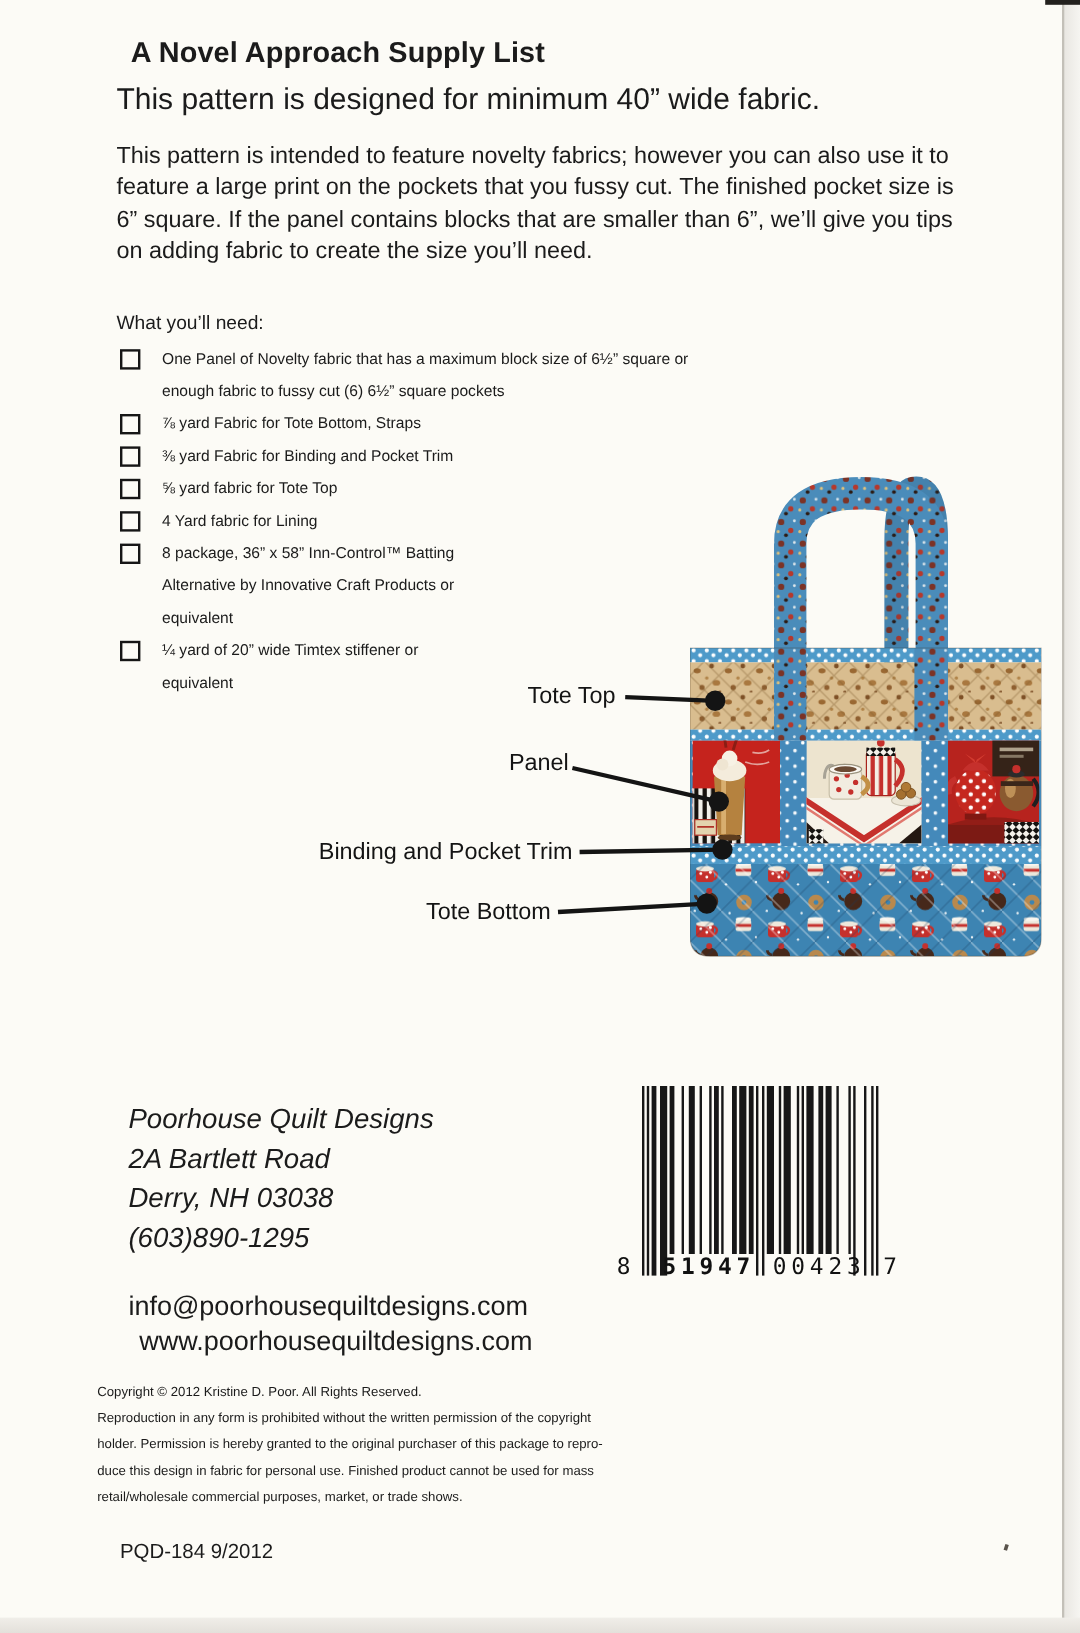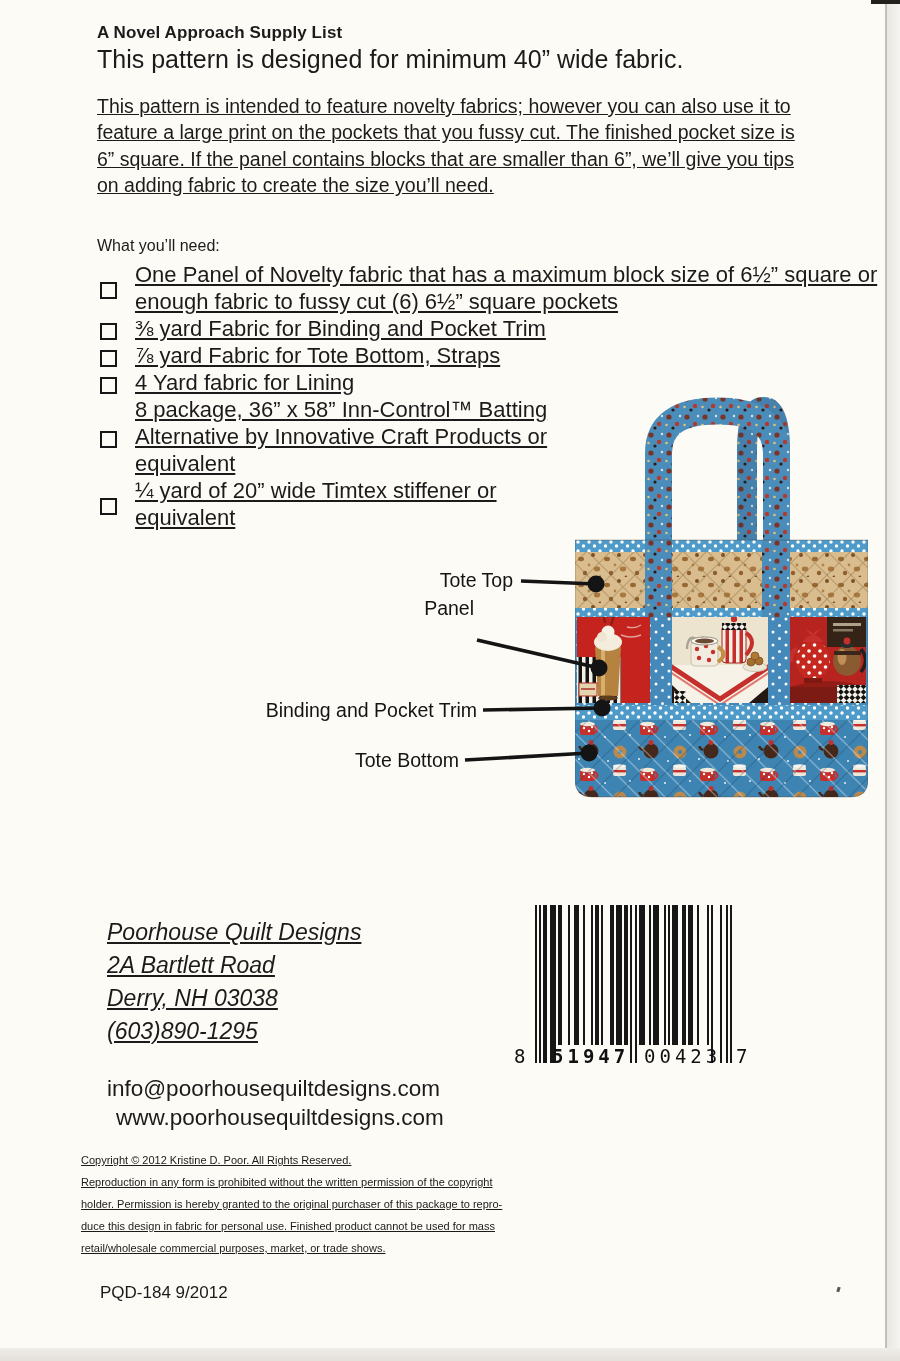--- a/index.html
+++ b/index.html
@@ -2,40 +2,40 @@
 <html><head>
 <meta charset="utf-8">
 <style>
   html,body{margin:0;padding:0;}
   body{
     width:900px;height:1361px;position:relative;overflow:hidden;
     background:#fcfbf6;
     font-family:"Liberation Sans","DejaVu Sans",sans-serif;
     color:#1b1b1b;
   }
-  .preline{white-space:pre-line;text-decoration:underline;}
+  .preline{white-space:pre-line;}
 
   
   #intro-block{position:absolute;left:97px;top:20px;width:795px;}
-  #doc-title{font-size:17px;font-weight:bold;margin:0;line-height:26px;letter-spacing:.1px;}
+  #doc-title{font-size:24px;font-weight:bold;margin:12px;line-height:26px;letter-spacing:.1px;}
   #doc-subtitle{font-size:25px;margin:0;line-height:26px;}
   #doc-description{font-size:19.5px;margin:21px 0 0 0;line-height:26.4px;}
 
   #needs-heading{font-size:16px;font-weight:normal;margin:33px 0 2px 0;line-height:27px;}
   .supply-list{margin:0;}
-  .supply-item{display:flex;align-items:center;font-size:22px;line-height:27px;}
+  .supply-item{display:flex;align-items:flex-start;font-size:13px;line-height:27px;}
   .checkbox{width:13px;height:13px;border:2.2px solid #161616;flex:0 0 auto;
     margin:6px 18px 0 3px;background:transparent;}
   .item-text{flex:1 1 auto;}
 
   
   #tote-figure{position:absolute;left:575px;top:395px;width:293px;height:412px;}
   .diagram-label{position:absolute;font-size:19.5px;line-height:24px;color:#141414;text-align:right;}
   #label-tote-top{left:326px;top:568px;width:187px;}
-  #label-panel{left:287px;top:596px;width:187px;}
+  #label-panel{left:287px;top:624px;width:187px;}
   #label-binding{left:189px;top:698px;width:288px;}
   #label-tote-bottom{left:271px;top:748px;width:188px;}
   #leader-lines{position:absolute;left:0;top:0;pointer-events:none;}
 
   
   #publisher-address{position:absolute;left:107px;top:916px;font-style:italic;
     font-size:23px;line-height:33px;}
   #contact-block{position:absolute;left:107px;top:1074px;font-size:22.5px;line-height:29px;}
   #contact-website{margin-left:9px;}
 
@@ -77,25 +77,29 @@
 
   <h2 id="needs-heading">What you’ll need:</h2>
   <div class="supply-list">
     <div class="supply-item">
       <span class="checkbox"></span>
       <span class="item-text preline">One Panel of Novelty fabric that has a maximum block size of 6½” square or
 enough fabric to fussy cut (6) 6½” square pockets</span>
     </div>
     <div class="supply-item">
       <span class="checkbox"></span>
+      <span class="item-text preline">⅞ yard Fabric for Tote Bottom, Straps</span>
+    </div>
+    <div class="supply-item">
+      <span class="checkbox"></span>
       <span class="item-text preline">⅜ yard Fabric for Binding and Pocket Trim</span>
     </div>
     <div class="supply-item">
       <span class="checkbox"></span>
-      <span class="item-text preline">⅞ yard Fabric for Tote Bottom, Straps</span>
+      <span class="item-text preline">⅝ yard fabric for Tote Top</span>
     </div>
     <div class="supply-item">
       <span class="checkbox"></span>
       <span class="item-text preline">4 Yard fabric for Lining</span>
     </div>
     <div class="supply-item">
       <span class="checkbox"></span>
       <span class="item-text preline">8 package, 36” x 58” Inn-Control™ Batting
 Alternative by Innovative Craft Products or
 equivalent</span>

